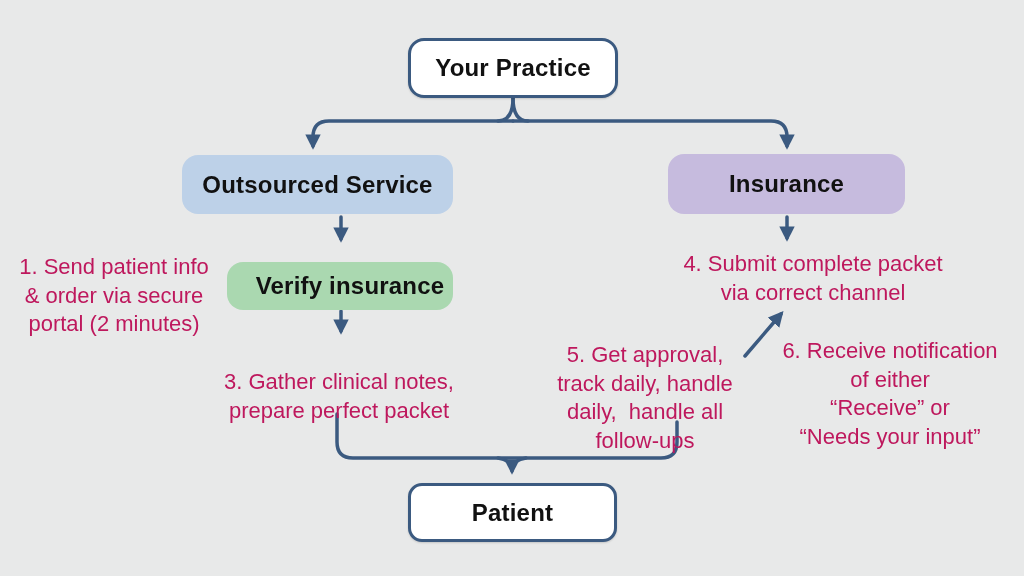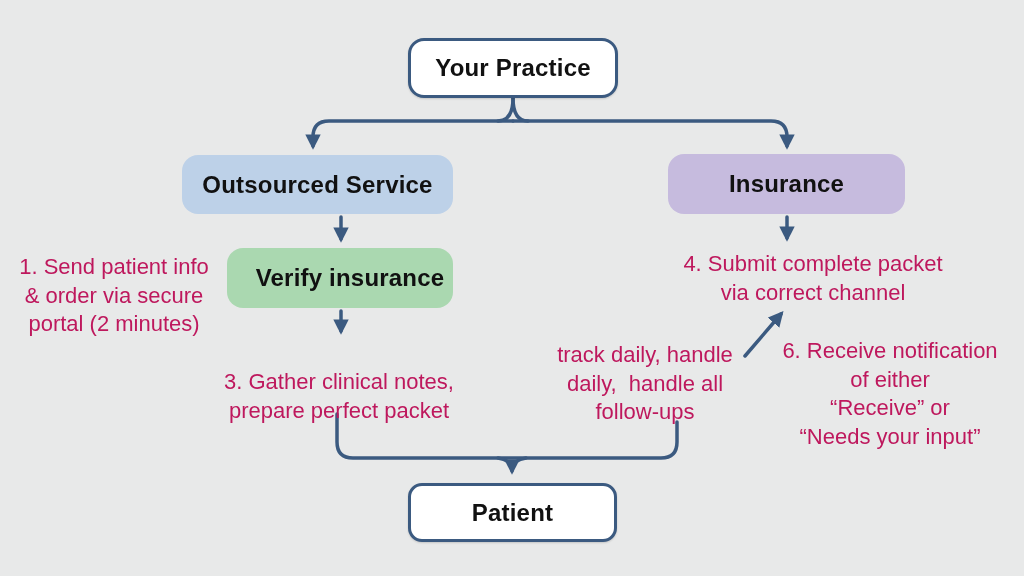--- a/index.html
+++ b/index.html
@@ -21,21 +21,21 @@
     font-size:24px;
     letter-spacing:.2px;
     color:#111;
     box-sizing:border-box;
   }
   .node.outlined{background:#ffffff;border:3.5px solid #3b5a80;box-shadow:0 1px 2px rgba(0,0,0,.15);}
   .node.filled{border:none;}
   #node-your-practice{left:408px;top:38px;width:210px;height:60px;}
   #node-outsourced{left:182px;top:155px;width:271px;height:59px;}
   #node-insurance{left:668px;top:154px;width:237px;height:60px;}
-  #node-verify{left:227px;top:248px;width:226px;height:60px;padding-left:20px;}
+  #node-verify{left:227px;top:262px;width:226px;height:48px;padding-left:20px;}
   #node-patient{left:408px;top:483px;width:209px;height:59px;border-radius:14px;}
   .step{
     position:absolute;
     text-align:center;
     font-size:22px;
     line-height:28.5px;
     color:#be185d;
   }
   .step-line{white-space:pre;}
   #step1{left:8px;top:253px;width:212px;}
@@ -107,20 +107,21 @@
     <div class="step-line">3. Gather clinical notes,</div>
     <div class="step-line">prepare perfect packet</div>
   </div>
 
   <div class="step" id="step4">
     <div class="step-line">4. Submit complete packet</div>
     <div class="step-line">via correct channel</div>
   </div>
 
   <div class="step" id="step5">
+    <div class="step-line">5. Get approval,</div>
     <div class="step-line">track daily, handle</div>
     <div class="step-line">daily,  handle all</div>
     <div class="step-line">follow-ups</div>
   </div>
 
   <div class="step" id="step6">
     <div class="step-line">6. Receive notification</div>
     <div class="step-line">of either</div>
     <div class="step-line">“Receive” or</div>
     <div class="step-line">“Needs your input”</div>

